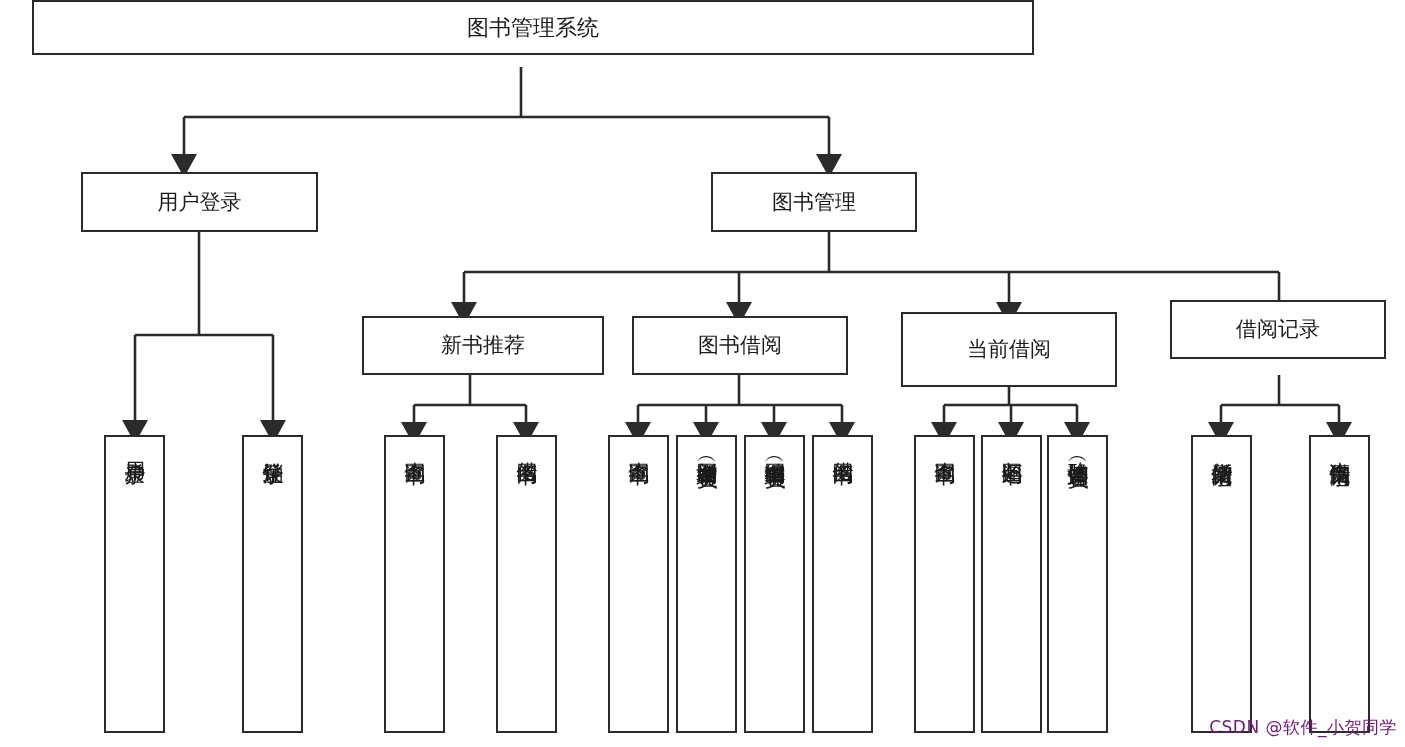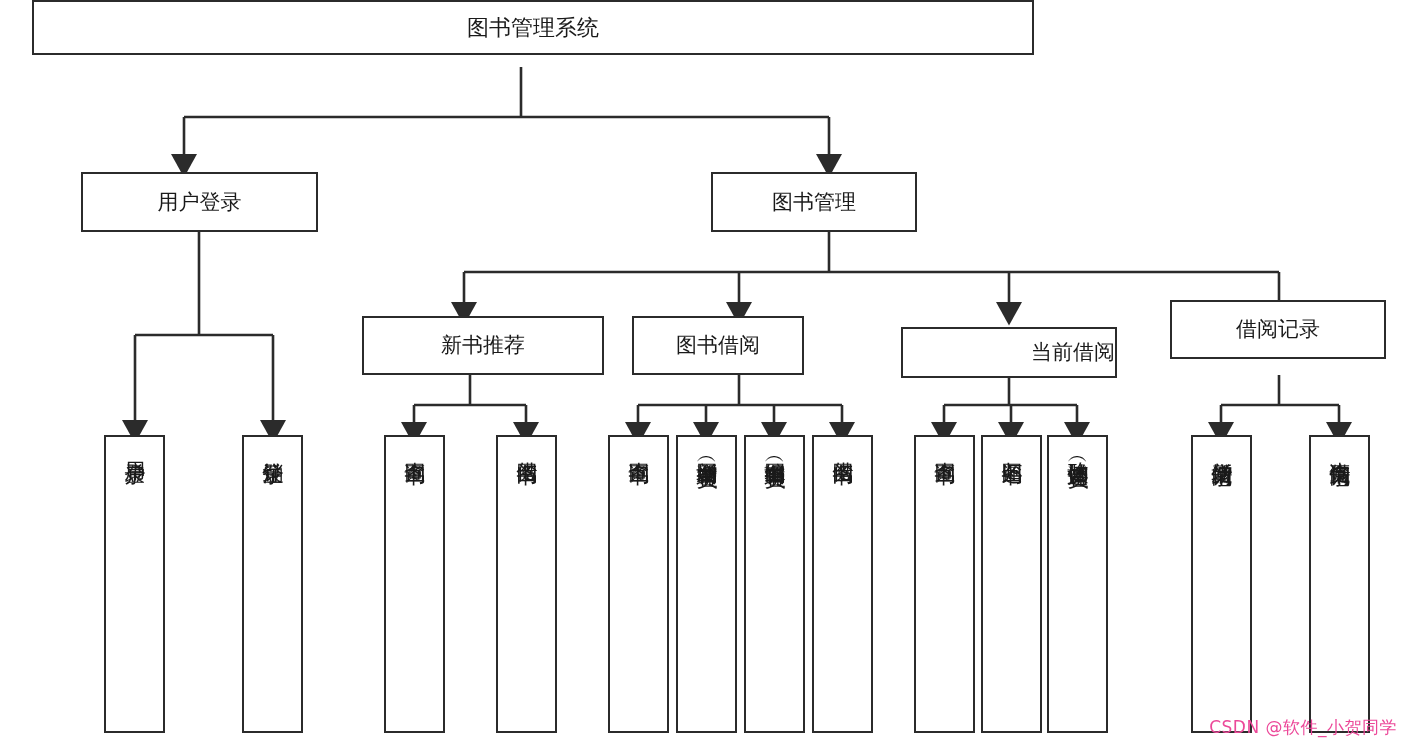--- a/index.html
+++ b/index.html
@@ -60,21 +60,21 @@
     font-size: 21px;
     letter-spacing: 1px;
     line-height: 1;
     white-space: nowrap;
   }
   .watermark {
     position: absolute;
     right: 8px;
     bottom: 8px;
     font-size: 17px;
-    color: #ec4899;
+    color: #701a75;
     letter-spacing: 0.5px;
     white-space: nowrap;
   }
 </style>
 </head>
 <body>
 
 <div id="canvas">
 
   <svg id="wires" viewBox="0 0 1405 747">
@@ -136,25 +136,25 @@
   </div>
 
   <div class="node horiz" style="left:711px; top:172px; width:206px; height:60px;">
     <span class="label">图书管理</span>
   </div>
 
   <div class="node horiz" style="left:362px; top:316px; width:242px; height:59px;">
     <span class="label">新书推荐</span>
   </div>
 
-  <div class="node horiz" style="left:632px; top:316px; width:172px; height:59px;">
+  <div class="node horiz" style="left:632px; top:316px; width:216px; height:59px;">
     <span class="label">图书借阅</span>
   </div>
 
-  <div class="node horiz" style="left:901px; top:327px; width:216px; height:51px;justify-content:flex-end;">
+  <div class="node horiz" style="left:901px; top:312px; width:216px; height:75px;">
     <span class="label">当前借阅</span>
   </div>
 
   <div class="node horiz" style="left:1170px; top:300px; width:216px; height:59px;align-items:center;">
     <span class="label">借阅记录</span>
   </div>
 
   <div class="node vert" style="left:104px; top:435px; width:61px; height:298px;">
     <span class="label">用户登录</span>
   </div>

